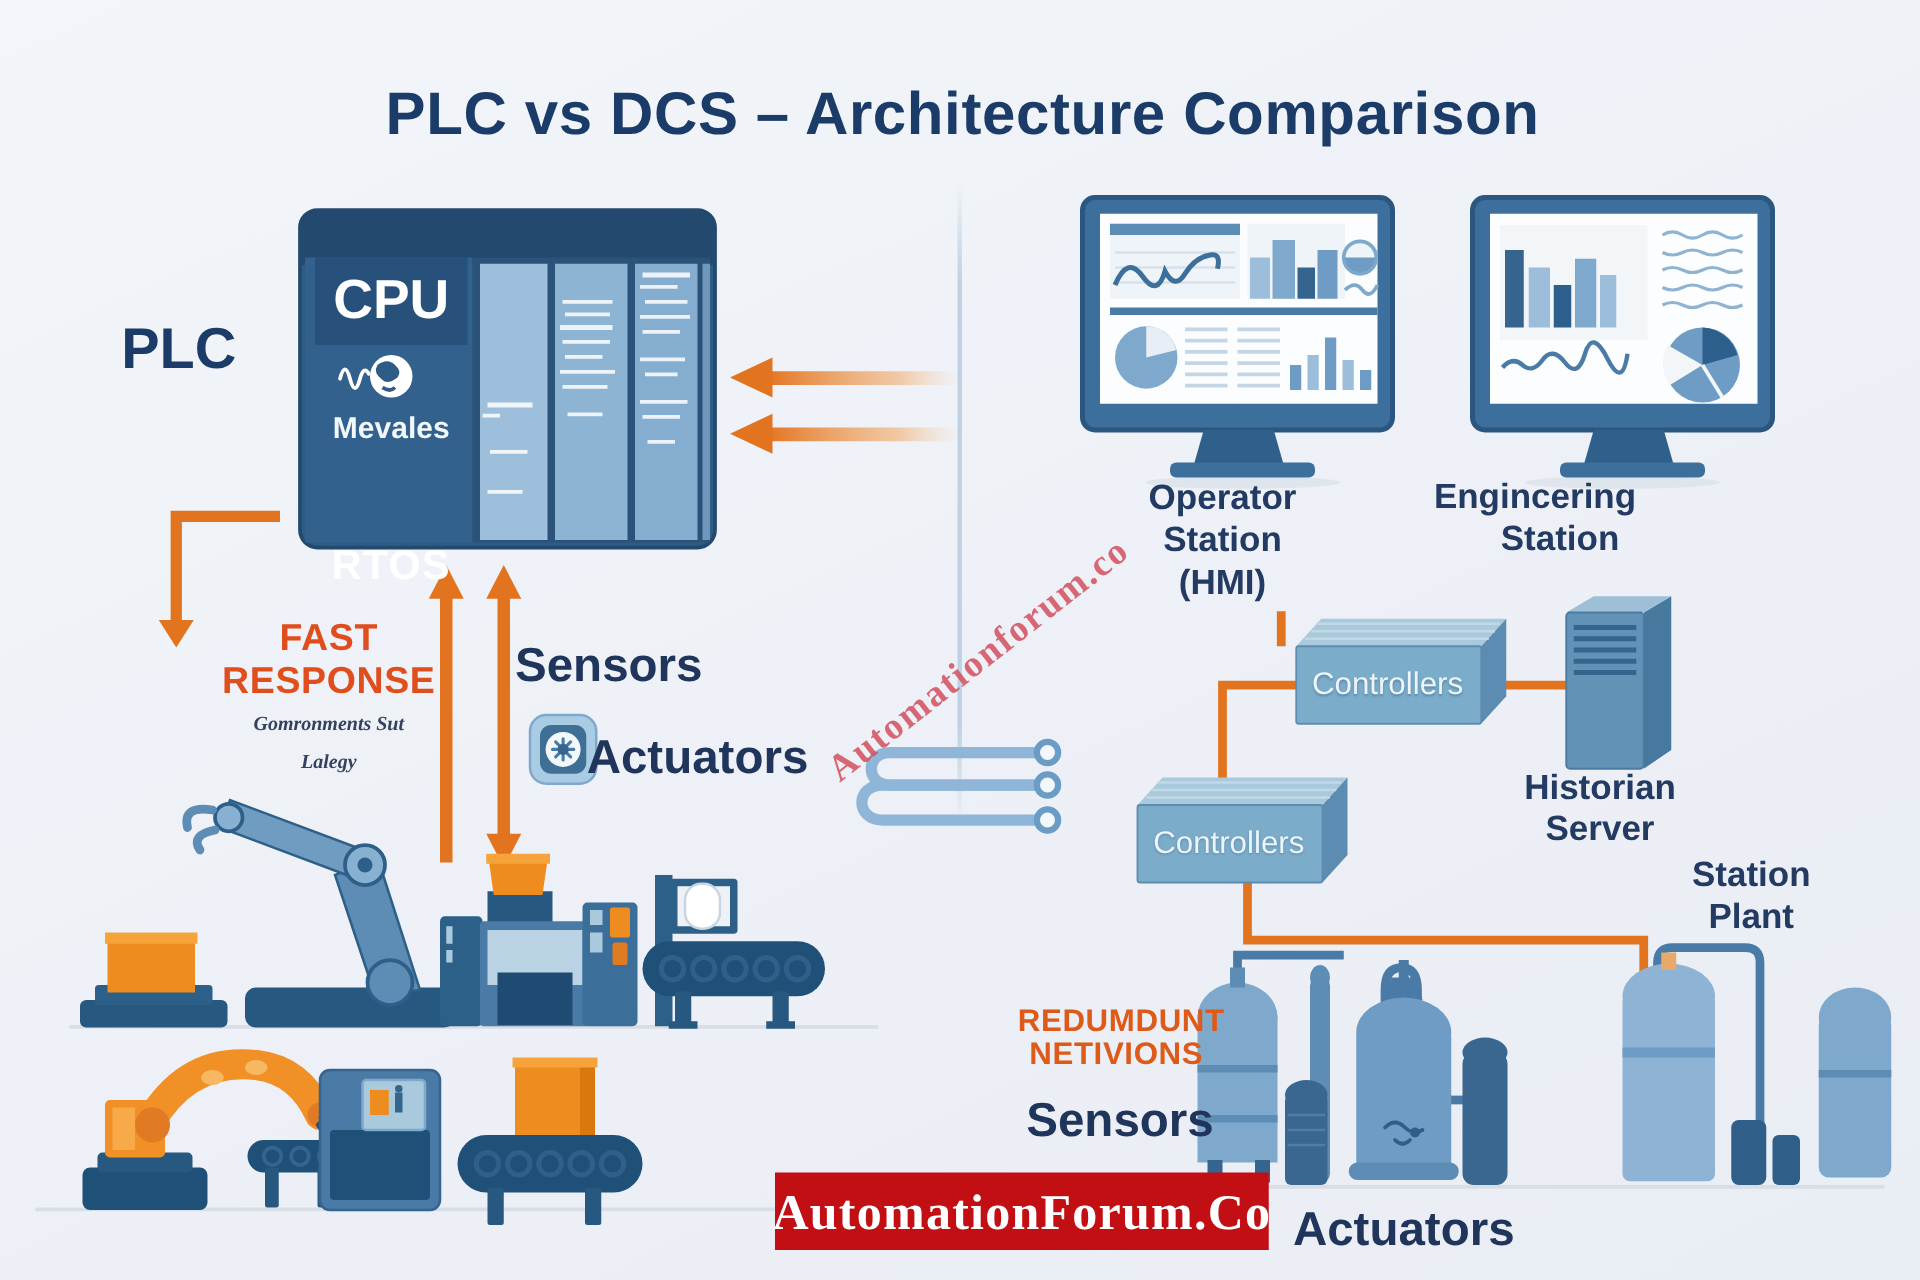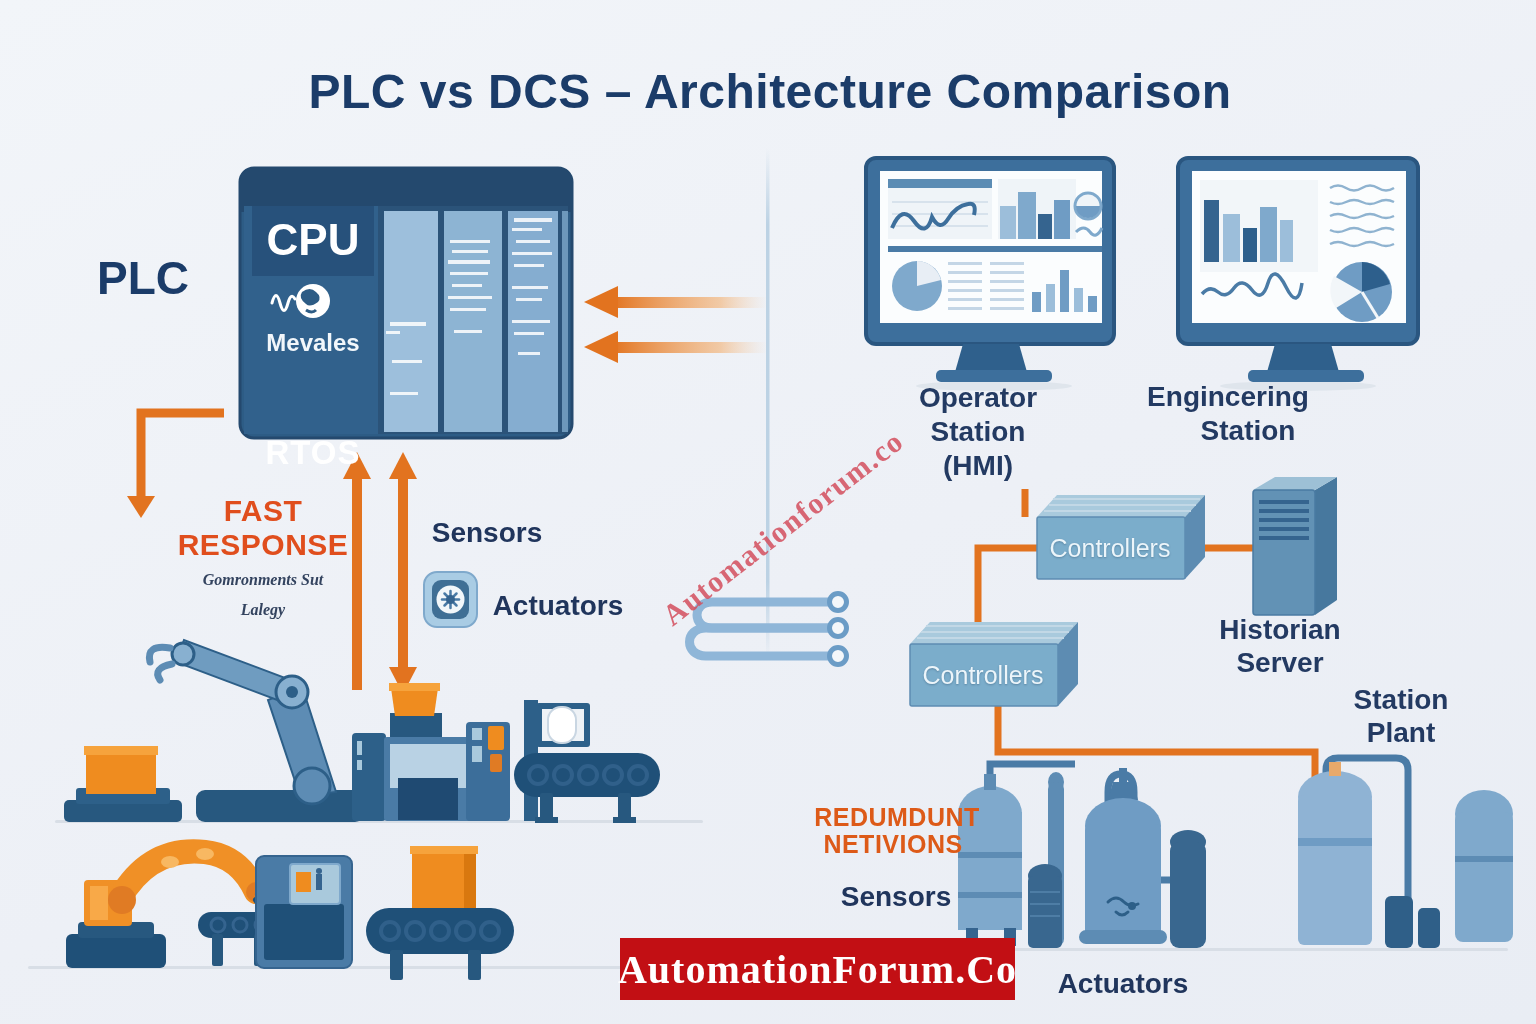--- a/index.html
+++ b/index.html
@@ -10,21 +10,21 @@
   }
   .art{position:absolute;left:0;top:0;width:1536px;height:1024px;}
   .lbl{position:absolute;transform:translate(-50%,-50%);white-space:nowrap;line-height:1;}
   .title{font-size:48px;font-weight:800;color:#1b3c69;letter-spacing:.5px;}
   .h-plc{font-size:46px;font-weight:800;color:#1b3c69;}
   .cpu{font-size:44px;font-weight:700;color:#ffffff;}
   .mev{font-size:24px;font-weight:700;color:#f2f7fb;}
   .rtos{font-size:33px;font-weight:700;color:#ffffff;letter-spacing:1px;margin-top:46px;}
   .fast{font-size:30px;font-weight:800;color:#e04e1d;letter-spacing:.5px;}
   .script{font-size:16px;font-style:italic;font-family:"Liberation Serif",serif;color:#33435f;font-weight:600;}
-  .io-lab{font-size:28px;font-weight:700;color:#20355c;}
+  .io-lab{font-size:38px;font-weight:700;color:#20355c;}
   .integ{font-size:32px;font-weight:800;color:#1e3460;}
   .stlab{font-size:28px;font-weight:700;color:#233a62;text-align:center;}
   .ctrl{font-size:25px;font-weight:500;color:#ecf5fa;text-shadow:0 1px 2px rgba(30,60,90,.35);}
   .rednote{font-size:25px;font-weight:800;color:#dd5a18;letter-spacing:.5px;}
   .banner{
     position:absolute;left:620px;top:938px;width:395px;height:62px;
     background:#c20f14;display:flex;align-items:center;justify-content:center;
   }
   .banner span{font-family:"Liberation Serif",serif;font-size:40px;font-weight:700;color:#ffffff;letter-spacing:1px;}
   .watermark{

